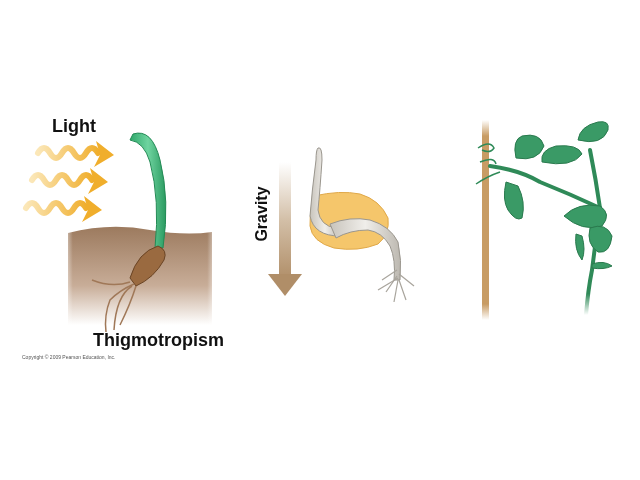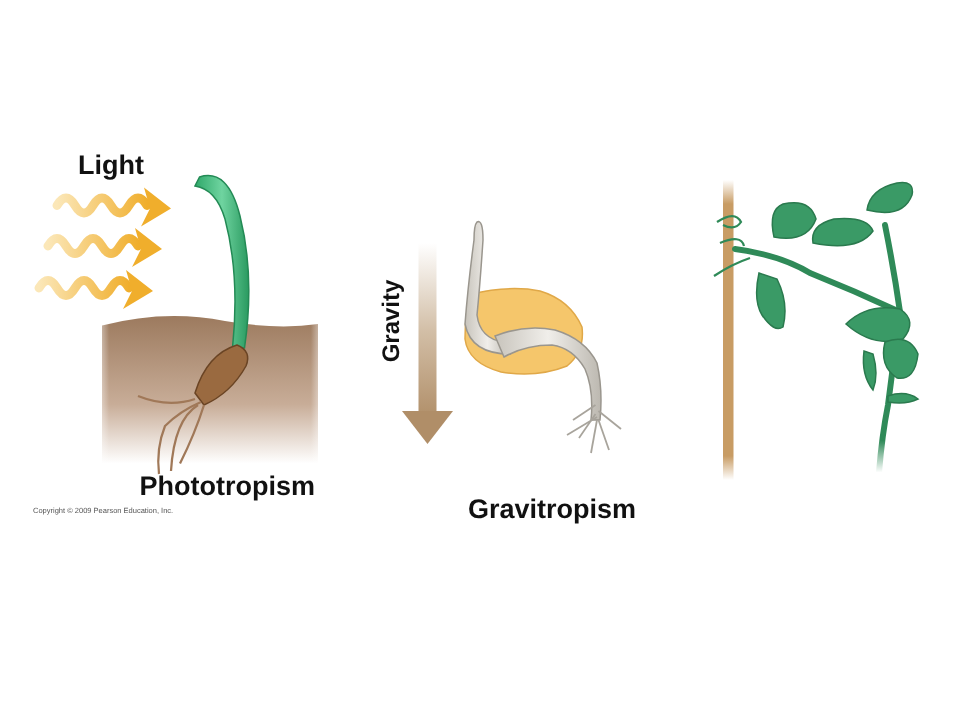--- a/index.html
+++ b/index.html
@@ -6,21 +6,21 @@
   body { width:640px; height:480px; position:relative; overflow:hidden; font-family:"Liberation Sans", sans-serif; }
   .abs { position:absolute; }
   .label { font-weight:bold; color:#111111; white-space:nowrap; }
   .caption { font-size:18px; }
   .copyright { font-size:5px; color:#555555; white-space:nowrap; }
   .vert { transform:rotate(-90deg); transform-origin:center center; }
 </style>
 </head>
 <body>
 
-<div class="abs" style="left:0;top:84px;width:230px;height:270px;text-align:center;">
+<div class="abs" style="left:0;top:100px;width:230px;height:270px;text-align:center;">
   <svg class="abs" width="230" height="270" style="left:0;top:0;">
     <defs>
       <linearGradient id="soilG" x1="0" y1="0" x2="0" y2="1">
         <stop offset="0" stop-color="#9c7a5e"></stop>
         <stop offset="0.6" stop-color="#c8ad98"></stop>
         <stop offset="1" stop-color="#ffffff"></stop>
       </linearGradient>
       <linearGradient id="soilH" x1="0" y1="0" x2="1" y2="0">
         <stop offset="0" stop-color="#ffffff" stop-opacity="1"></stop>
         <stop offset="0.08" stop-color="#ffffff" stop-opacity="0"></stop>
@@ -63,21 +63,21 @@
     <path d="M130 178 Q138 152 158 146 Q168 150 164 160 Q154 178 136 186 Z" fill="#9a6a40" stroke="#6a4424" stroke-width="1"></path>
 
     <g fill="none" stroke="#a07858" stroke-width="1.5">
       <path d="M134 184 Q120 190 110 200 Q104 215 106 232"></path>
       <path d="M132 186 Q116 196 114 230"></path>
       <path d="M130 182 Q112 188 92 180"></path>
       <path d="M136 186 Q130 205 120 225"></path>
     </g>
   </svg>
   <div class="abs label" style="left:52px;top:16px;font-size:18px;">Light</div>
-  <div class="abs label caption" style="left:93px;top:230px;">Phototropism</div>
+  <div class="abs label caption" style="left:93px;top:230px;">Thigmotropism</div>
   <div class="abs copyright" style="left:22px;top:254px;">Copyright © 2009 Pearson Education, Inc.</div>
 </div>
 
 <div class="abs" style="left:230px;top:130px;width:220px;height:230px;">
   <svg class="abs" width="220" height="230" style="left:0;top:0;">
     <defs>
       <linearGradient id="arrowG" x1="0" y1="0" x2="0" y2="1">
         <stop offset="0" stop-color="#ffffff"></stop>
         <stop offset="0.5" stop-color="#d2bea6"></stop>
         <stop offset="1" stop-color="#b08e68"></stop>
@@ -102,21 +102,20 @@
     <g fill="none" stroke="#a8a49c" stroke-width="1.2">
       <path d="M167 140 L152 150"></path>
       <path d="M167 146 L156 162"></path>
       <path d="M168 150 L164 172"></path>
       <path d="M169 150 L176 170"></path>
       <path d="M169 144 L184 156"></path>
       <path d="M168 148 L148 160"></path>
     </g>
   </svg>
   <div class="abs label vert" style="left:2px;top:75px;font-size:16px;width:60px;text-align:center;">Gravity</div>
-  <div class="abs label caption" style="left:82px;top:199px;">Gravitropism</div>
 </div>
 
 <div class="abs" style="left:460px;top:110px;width:180px;height:250px;">
   <svg class="abs" width="180" height="250" style="left:0;top:0;">
     <defs>
       <linearGradient id="stakeG" x1="0" y1="0" x2="0" y2="1">
         <stop offset="0" stop-color="#ffffff"></stop>
         <stop offset="0.08" stop-color="#c89c64"></stop>
         <stop offset="0.92" stop-color="#c89c64"></stop>
         <stop offset="1" stop-color="#ffffff"></stop>

